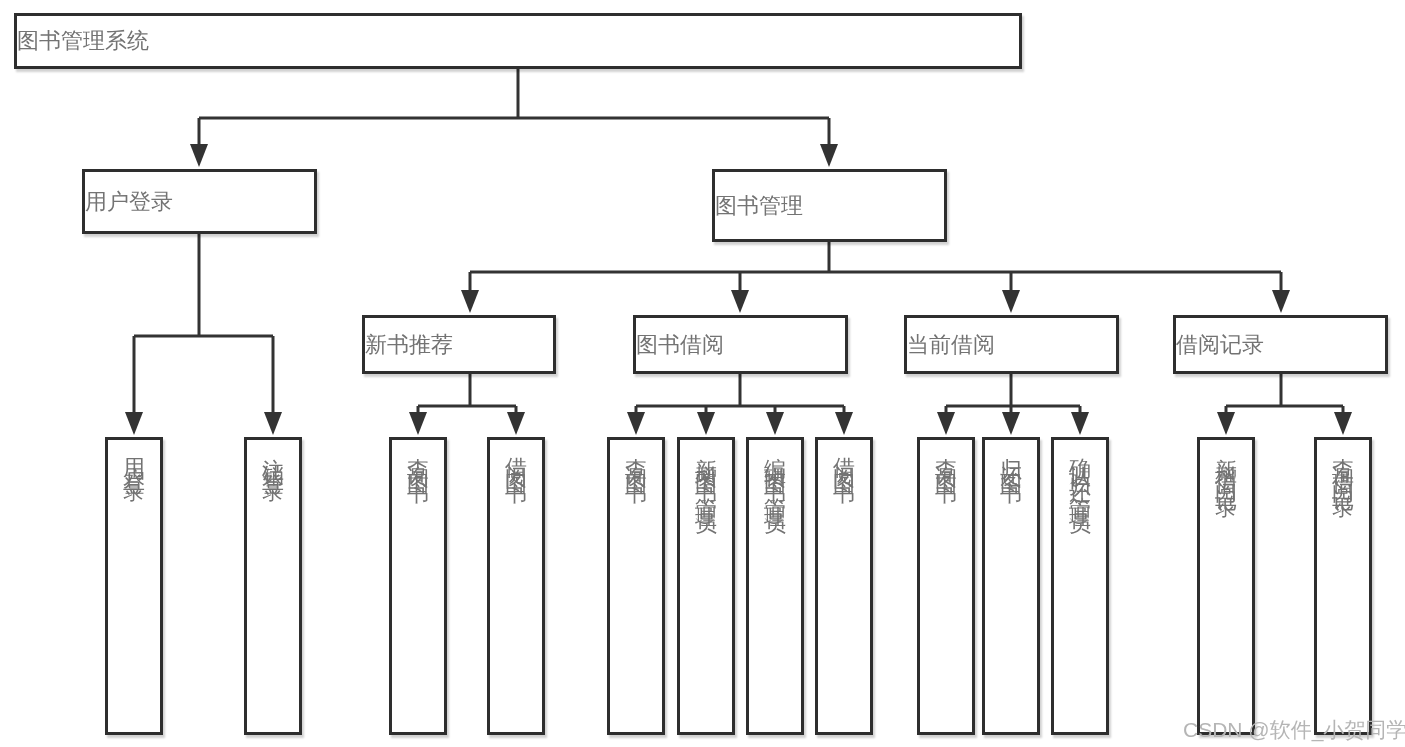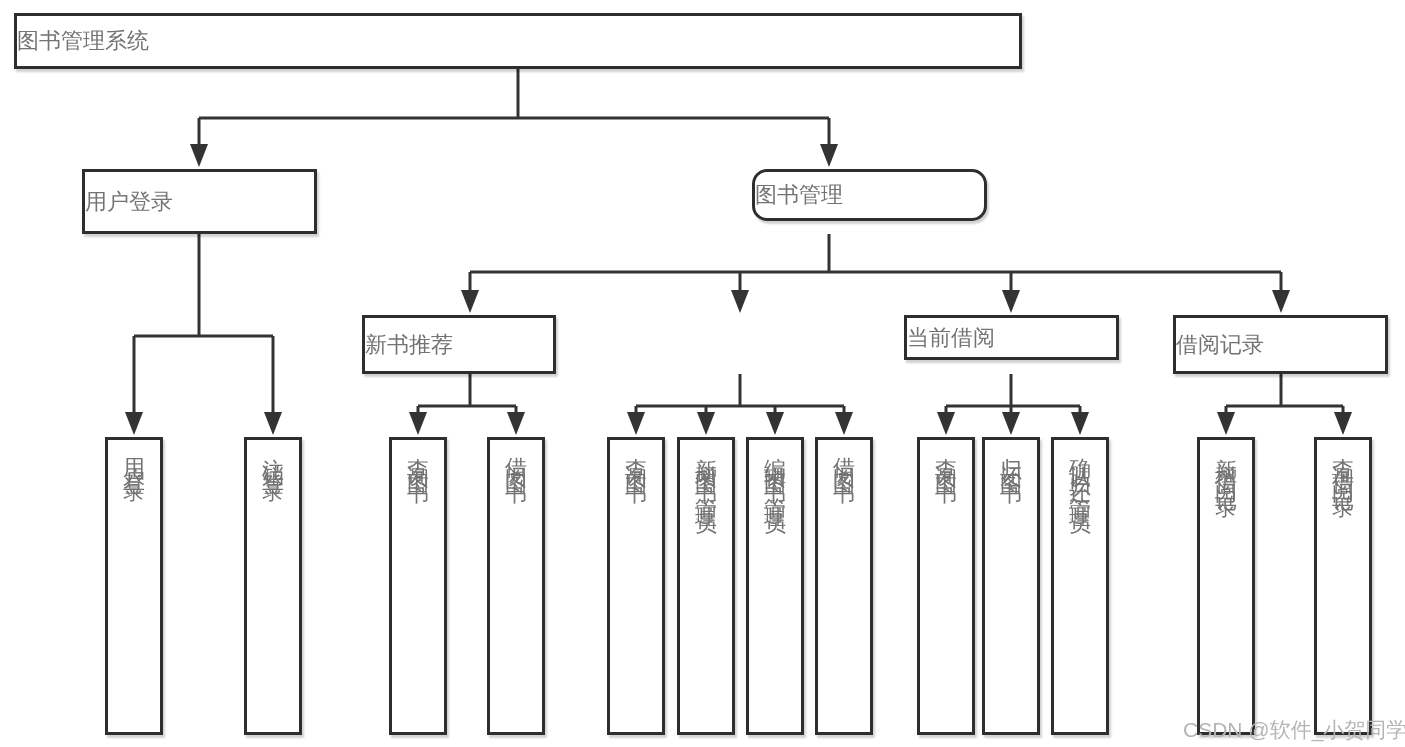--- a/index.html
+++ b/index.html
@@ -19,24 +19,24 @@
     box-shadow:2px 3px 2px rgba(0,0,0,0.18);
     display:flex;align-items:center;justify-content:flex-start;
     color:#737373;font-size:22px;line-height:1;
     z-index:2;
   }
   .box span{white-space:nowrap;}
   .v{writing-mode:vertical-rl;text-orientation:upright;}
   .v span{letter-spacing:8px;}
   .root{left:14px;top:13px;width:1008px;height:56px;}
   .n2a{left:82px;top:169px;width:235px;height:65px;}
-  .n2b{left:752px;top:169px;width:235px;height:52px;border-radius:15px;}
+  .n2b{left:712px;top:169px;width:235px;height:73px;}
   .n3a{left:362px;top:315px;width:194px;height:59px;}
   .n3b{left:633px;top:315px;width:215px;height:59px;}
-  .n3c{left:904px;top:315px;width:215px;height:45px;}
+  .n3c{left:904px;top:315px;width:215px;height:59px;}
   .n3d{left:1173px;top:315px;width:215px;height:59px;}
   .leaf{top:437px;width:58px;height:298px;}
   .l1{left:105px;}.l2{left:244px;}
   .l3{left:389px;}.l4{left:487px;}
   .l5{left:607px;}.l6{left:677px;}.l7{left:746px;}.l8{left:815px;}
   .l9{left:917px;}.l10{left:982px;}.l11{left:1051px;}
   .l12{left:1197px;}.l13{left:1314px;}
   .watermark{
     position:absolute;left:1183px;top:716px;z-index:5;
     color:#b5b5b5;font-size:21px;white-space:nowrap;
@@ -117,20 +117,23 @@
   <div class="box n2a">
     <span>用户登录</span>
   </div>
   <div class="box n2b">
     <span>图书管理</span>
   </div>
 
   <div class="box n3a">
     <span>新书推荐</span>
   </div>
+  <div class="box n3b">
+    <span>图书借阅</span>
+  </div>
   <div class="box n3c">
     <span>当前借阅</span>
   </div>
   <div class="box n3d">
     <span>借阅记录</span>
   </div>
 
   <div class="box v leaf l1">
     <span>用户登录</span>
   </div>

